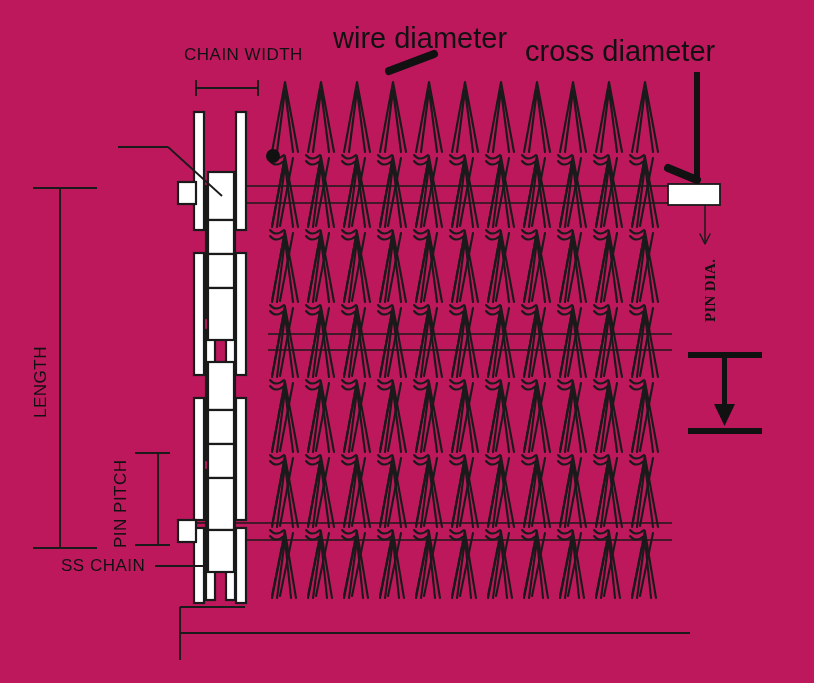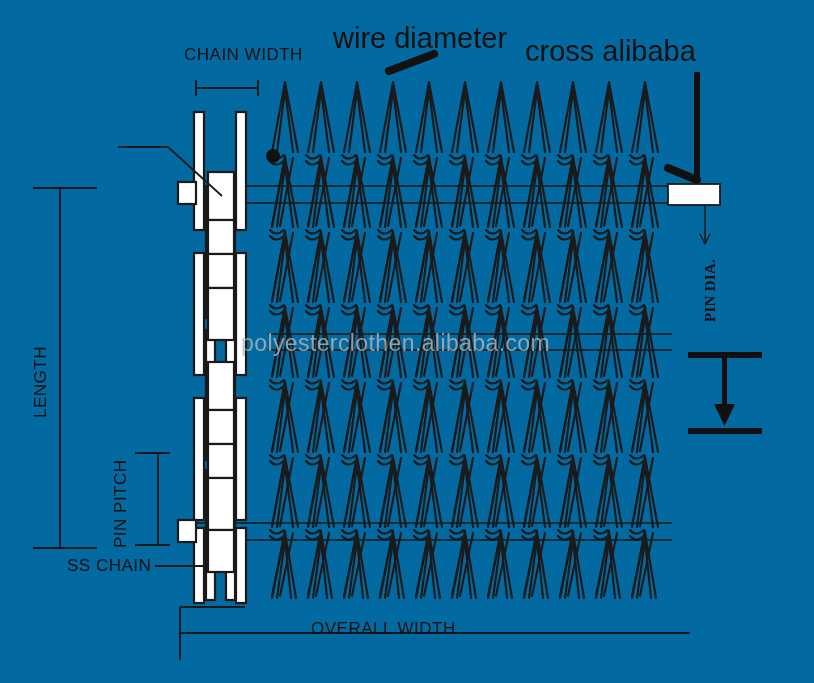--- a/index.html
+++ b/index.html
@@ -4,21 +4,21 @@
 <style>
   html,body{margin:0;padding:0;background:#ffffff;}
   body{
     font-family:"Liberation Sans", sans-serif;
     -webkit-font-smoothing:antialiased;
   }
   #page{
     position:relative;
     width:814px;
     height:683px;
-    background:#0369a1;
+    background:#be185d;
     overflow:hidden;
   }
   #page svg{position:absolute;left:0;top:0;}
   .lbl{
     position:absolute;
     font-family:"Liberation Sans", sans-serif;
     color:#111111;
     white-space:nowrap;
     line-height:1;
   }
@@ -401,26 +401,24 @@
     </g>
   </svg>
 
   <div class="lbl lbl-caps" style="left:184px; top:46px;">CHAIN WIDTH</div>
 
 
   <div class="lbl lbl-caps rot90" style="left:32px; top:418px;">LENGTH</div>
 
   <div class="lbl lbl-caps rot90" style="left:112px; top:548px;">PIN PITCH</div>
 
-  <div class="lbl lbl-caps" style="left:67px; top:557px;">SS CHAIN</div>
-
-  <div class="lbl lbl-caps" style="left:311px; top:620px;">OVERALL WIDTH</div>
+  <div class="lbl lbl-caps" style="left:61px; top:557px;">SS CHAIN</div>
+
 
   <div class="lbl lbl-lower" style="left:333px; top:24px;">wire diameter</div>
 
-  <div class="lbl lbl-lower" style="left:525px; top:37px;">cross alibaba</div>
+  <div class="lbl lbl-lower" style="left:525px; top:37px;">cross diameter</div>
 
 
   <div class="lbl lbl-serif rot90" style="left:703px; top:322px;">PIN DIA.</div>
 
-  <div class="watermark" style="left:241px; top:330px;">polyesterclothen.alibaba.com</div>
 
 </div>
 
 </body></html>

